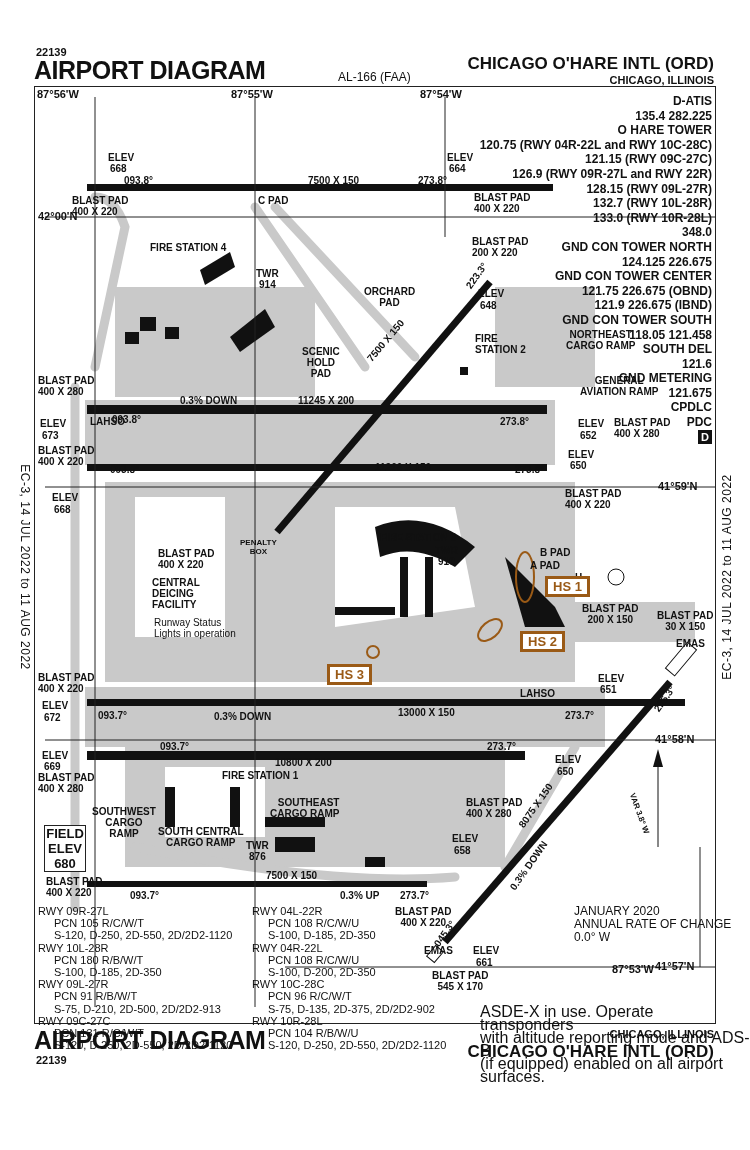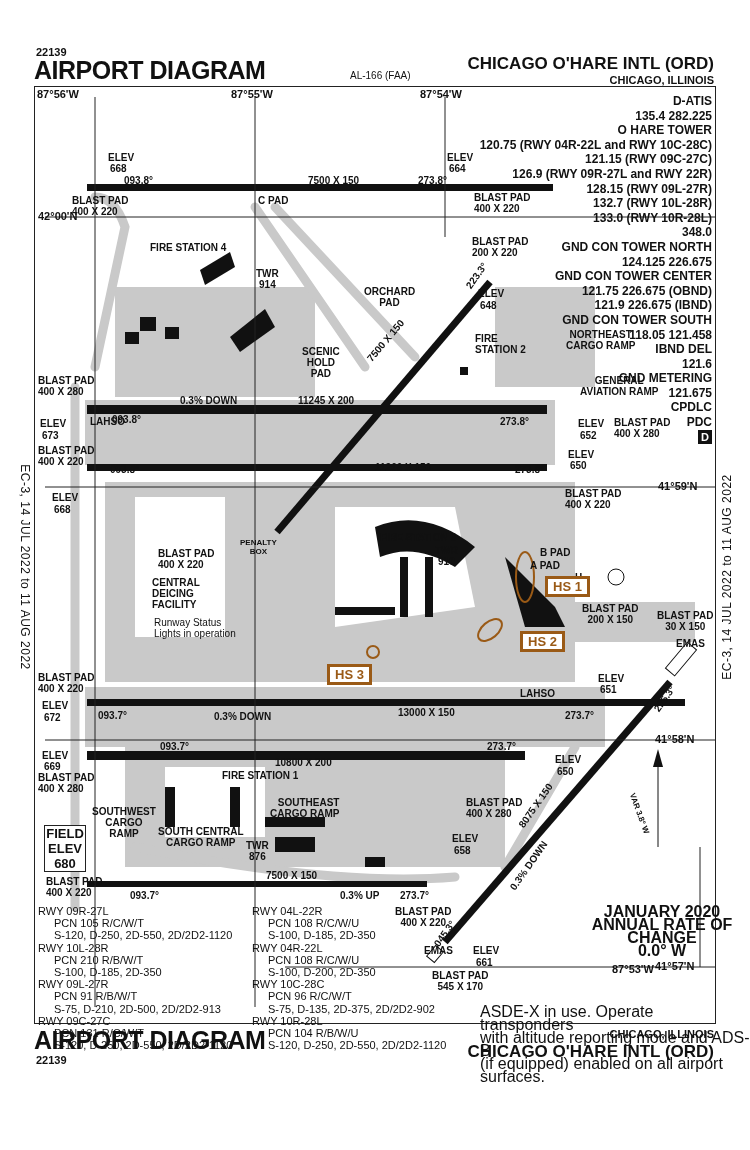--- a/index.html
+++ b/index.html
@@ -1,39 +1,39 @@
 <!DOCTYPE html>
 <html><head>
 <meta charset="utf-8">
 <style>
   html,body{margin:0;padding:0;background:#fff;}
   body{width:750px;height:1150px;position:relative;overflow:hidden;font-family:"Liberation Sans","DejaVu Sans",sans-serif;color:#111;}
   .abs{position:absolute;}
   .hdr-num{left:36px;top:46px;font-size:11px;font-weight:bold;}
   .hdr-title{left:34px;top:56px;font-size:25px;font-weight:bold;letter-spacing:-0.5px;}
-  .hdr-al{left:338px;top:70px;font-size:10px;margin-left:12px;}
+  .hdr-al{left:338px;top:70px;font-size:12px;}
   .hdr-apt{right:36px;top:54px;font-size:17px;font-weight:bold;}
   .hdr-city{right:36px;top:74px;font-size:11px;font-weight:bold;}
   .frame{left:34px;top:86px;width:682px;height:938px;border:1.5px solid #222;box-sizing:border-box;}
   .caution{left:38px;top:93px;font-size:12px;font-weight:bold;line-height:14px;}
   .caution .u{text-decoration:underline;}
   .coord{font-size:11px;font-weight:bold;}
   .freq{right:38px;top:94px;text-align:right;font-size:12px;font-weight:bold;line-height:14.6px;}
   .dbox{display:inline-block;background:#111;color:#fff;padding:0 3px;font-size:11px;}
   .side{font-size:12px;white-space:nowrap;letter-spacing:0.5px;}
   .side-l{left:-78px;top:560px;transform:rotate(90deg);}
   .side-r{left:624px;top:570px;transform:rotate(-90deg);}
   svg.map{position:absolute;left:35px;top:87px;}
   .lbl{font-size:10px;font-weight:bold;line-height:11px;}
   .hs{border:3px solid #9a5a16;color:#9a5a16;background:#fff;font-weight:bold;font-size:13px;padding:0 5px;}
   .fieldelev{left:44px;top:825px;width:40px;border:1.5px solid #222;text-align:center;font-size:13px;font-weight:bold;line-height:15px;background:#fff;}
   .pcn{font-size:11px;font-weight:normal;line-height:12.2px;}
   .pcn .sub{padding-left:16px;}
   .note{left:480px;top:1005px;font-size:16px;line-height:13px;}
-  .var{left:574px;top:905px;text-align:center;font-size:16px;font-weight:bold;line-height:13px;}
+  .var{left:574px;top:905px;text-align:left;font-size:12px;font-weight:normal;line-height:13px;}
   .ftr-city{right:36px;top:1028px;font-size:11px;font-weight:bold;}
   .ftr-apt{right:36px;top:1042px;font-size:17px;font-weight:bold;}
   .ftr-title{left:34px;top:1026px;font-size:25px;font-weight:bold;letter-spacing:-0.5px;}
   .ftr-num{left:36px;top:1054px;font-size:11px;font-weight:bold;}
 </style>
 </head>
 <body>
 
 <div class="abs hdr-num">22139</div>
 <div class="abs hdr-title">AIRPORT DIAGRAM</div>
@@ -145,21 +145,21 @@
     <div>132.7 (RWY 10L-28R)</div>
     <div>133.0 (RWY 10R-28L)</div>
   <div>348.0</div>
     <div>GND CON TOWER NORTH</div>
     <div>124.125  226.675</div>
   <div>GND CON TOWER CENTER</div>
     <div>121.75  226.675 (OBND)</div>
     <div>121.9  226.675 (IBND)</div>
   <div>GND CON TOWER SOUTH</div>
     <div>118.05 121.458</div>
-    <div>IBND DEL</div>
+    <div>SOUTH DEL</div>
   <div>121.6</div>
     <div>GND METERING</div>
     <div>121.675</div>
   <div>CPDLC</div>
     <div>PDC</div>
   <div><span class="dbox">D</span></div>
 </div>
 
 <div class="abs side side-l">EC-3,  14 JUL 2022  to  11 AUG 2022</div>
 <div class="abs side side-r">EC-3,  14 JUL 2022  to  11 AUG 2022</div>
@@ -309,21 +309,21 @@
   <div>FIELD</div>
   <div>ELEV</div>
   <div>680</div>
 </div>
 
 <div class="abs pcn" style="left:38px;top:905px">
   <div>RWY  09R-27L</div>
     <div class="sub">PCN 105 R/C/W/T</div>
     <div class="sub">S-120, D-250, 2D-550, 2D/2D2-1120</div>
   <div>RWY 10L-28R</div>
-    <div class="sub">PCN 210 R/B/W/T</div>
+    <div class="sub">PCN 180 R/B/W/T</div>
     <div class="sub">S-100, D-185, 2D-350</div>
   <div>RWY  09L-27R</div>
     <div class="sub">PCN 91 R/B/W/T</div>
     <div class="sub">S-75, D-210, 2D-500, 2D/2D2-913</div>
   <div>RWY  09C-27C</div>
     <div class="sub">PCN 131 R/C/W/T</div>
     <div class="sub">S-120, D-250, 2D-550, 2D/2D2-1120</div>
 </div>
 <div class="abs pcn" style="left:252px;top:905px">
   <div>RWY 04L-22R</div>

